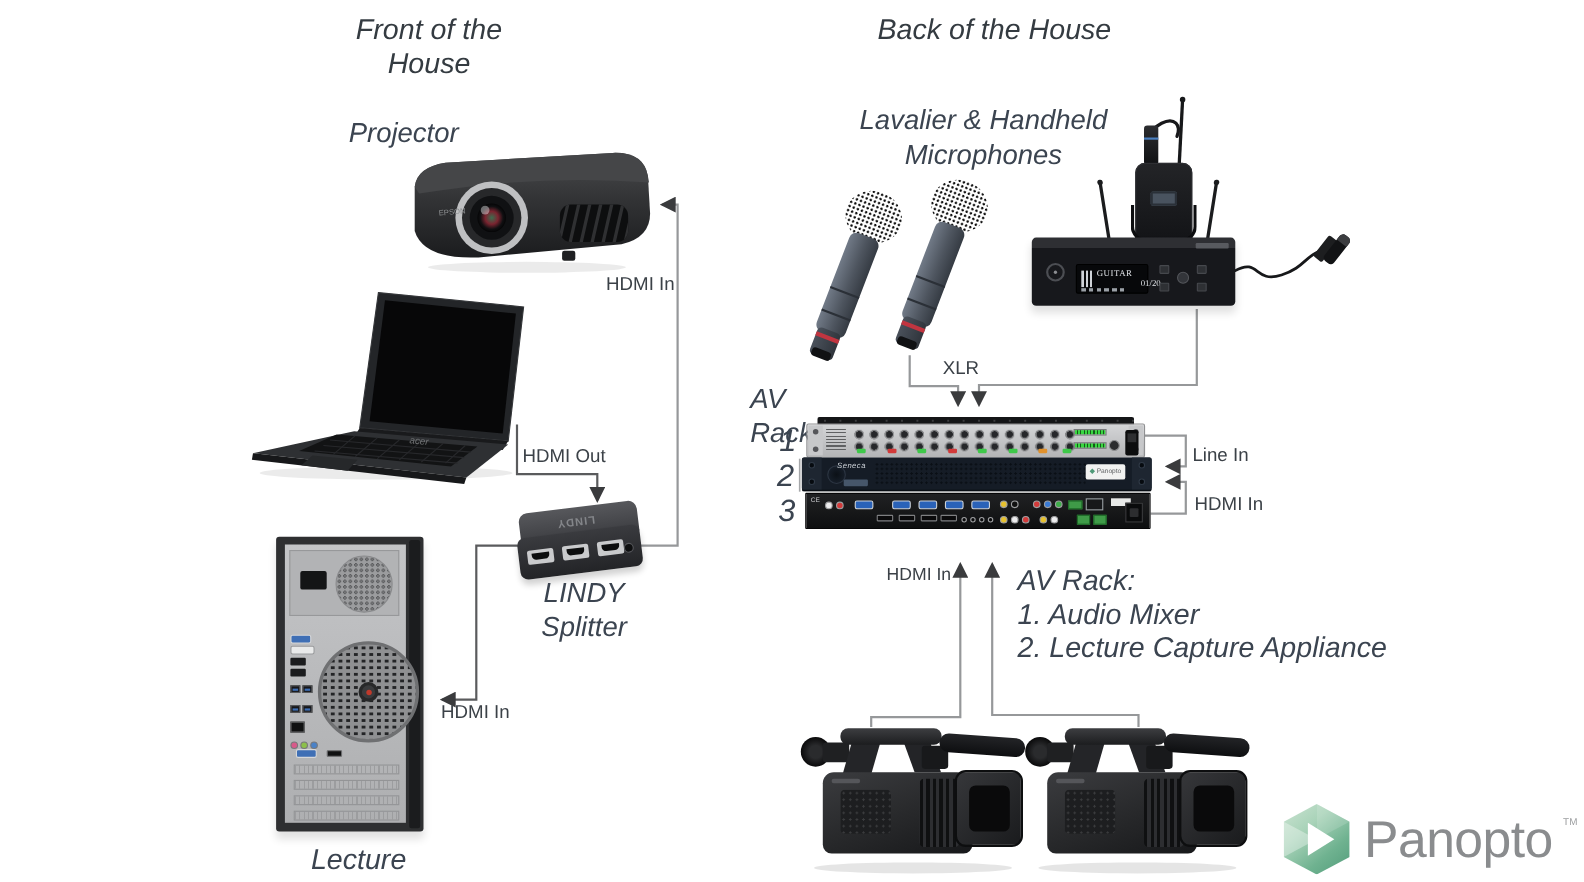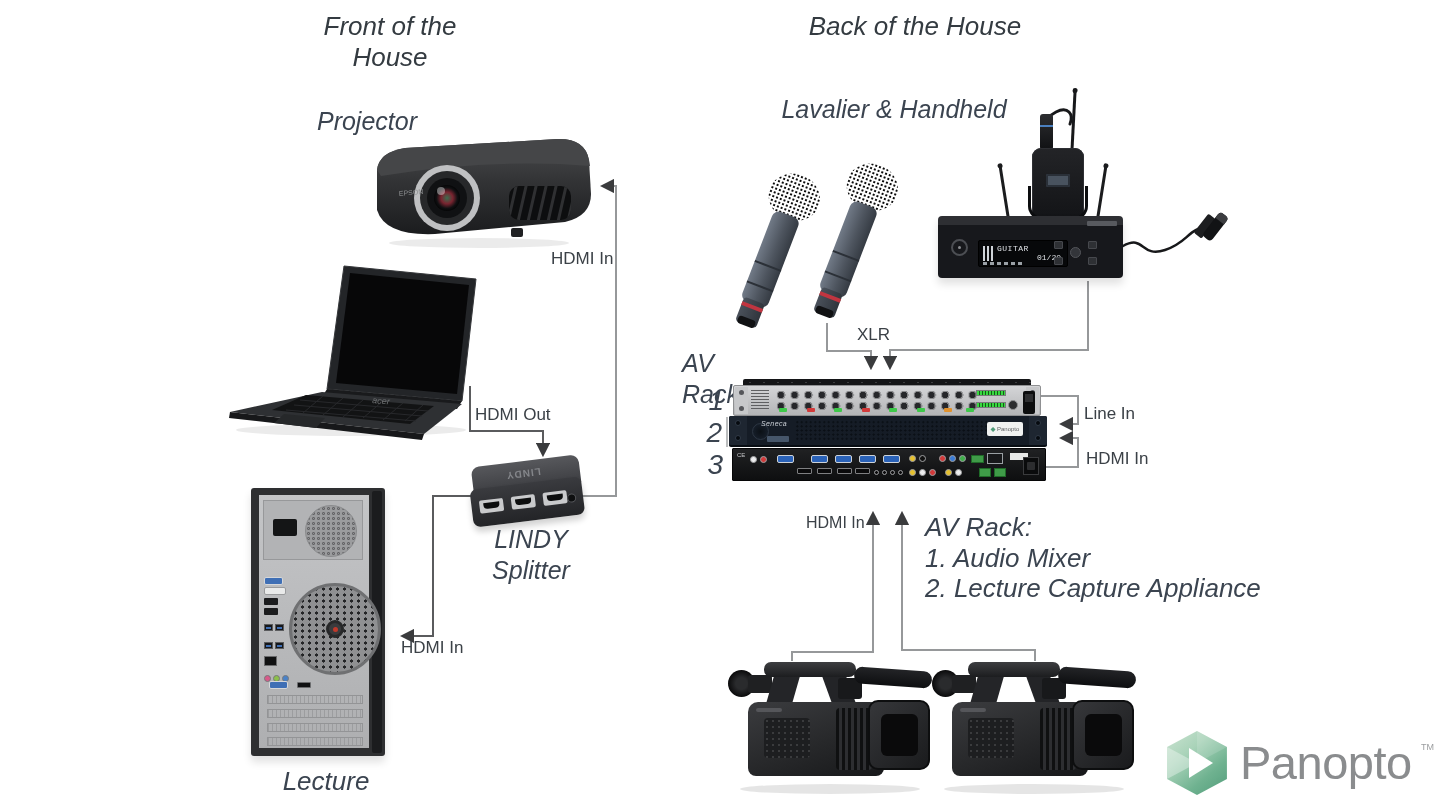--- a/index.html
+++ b/index.html
@@ -120,22 +120,22 @@
   .mic-ring { position:absolute; left:16px; width:28px; height:2px; background:#2b3037; }
   .mic-tail { position:absolute; left:19px; top:134px; width:22px; height:26px; border-radius:4px;
               background:linear-gradient(90deg,#4a515b,#30353c); }
   .mic-red { position:absolute; left:19px; top:139px; width:22px; height:4px; background:#c13540; }
   .mic-cap { position:absolute; left:21px; top:153px; width:18px; height:8px; border-radius:3px; background:#101113; }
   
   .rx-body { left:938px; top:216px; width:185px; height:62px; border-radius:4px;
              background:linear-gradient(180deg,#2e2f33 0 9px,#17181c 9px); box-shadow:0 6px 8px rgba(0,0,0,.12); }
   .rx-pwr { position:absolute; left:13px; top:23px; width:17px; height:17px; border-radius:50%; border:2px solid #4c4e53; }
   .rx-pwr::after { content:""; position:absolute; left:5px; top:5px; width:3px; height:3px; border-radius:50%; background:#8b8d91; }
-  .rx-disp { position:absolute; left:40px; top:24px; width:90px; height:27px; background:#07080a; border:1px solid #000; border-radius:2px;
-             font-family:Liberation Mono, monospace; color:#dfe2e6; }
+  .rx-disp { position:absolute; left:40px; top:24px; width:66px; height:27px; background:#07080a; border:1px solid #000; border-radius:2px;
+             font-family:Liberation Serif, serif; color:#dfe2e6; }
   .rx-bars { position:absolute; left:4px; bottom:5px; width:11px; height:15px;
              background:repeating-linear-gradient(90deg,#cfd3d8 0 2px, transparent 2px 4px); }
   .rx-t1 { position:absolute; left:18px; top:3px; font-size:8px; letter-spacing:.5px; }
   .rx-t2 { position:absolute; left:18px; top:12px; font-size:8px;margin-left:40px; }
   .rx-ticons { position:absolute; left:4px; bottom:1px; width:40px; height:3px;
                background:repeating-linear-gradient(90deg,#9aa0a6 0 4px, transparent 4px 7px); }
   .rx-btn { position:absolute; width:9px; height:8px; background:#2e3034; border:1px solid #46484d; border-radius:1px; }
   .rx-rnd { position:absolute; width:11px; height:11px; border-radius:50%; background:#33353a; border:1px solid #53555a; }
   .rx-brand { position:absolute; right:6px; top:5px; width:30px; height:5px; background:#585a5f; border-radius:1px; }
   .rx-ant { position:absolute; width:3px; height:56px; background:#1b1c1e; border-radius:2px; }
@@ -209,21 +209,21 @@
     <path class="ln ln-light" d="M827 323 L827 351 L871 351 L871 368" marker-end="url(#ah)"></path>
     <path class="ln ln-light" d="M1088 281 L1088 350 L890 350 L890 368" marker-end="url(#ah)"></path>
     <path class="ln ln-light" d="M1040 396 L1078 396 L1078 424 L1061 424" marker-end="url(#ah)"></path>
     <path class="ln ln-light" d="M1046 467 L1078 467 L1078 438 L1061 438" marker-end="url(#ah)"></path>
     <path class="ln ln-light" d="M792 661 L792 652 L873 652 L873 513" marker-end="url(#ah)"></path>
     <path class="ln ln-light" d="M1035 661 L1035 650 L902 650 L902 513" marker-end="url(#ah)"></path>
     <path class="ln ln-thin" d="M727 417 L727 447"></path>
   </svg>
 
   <div class="abs title" style="left:283px; top:11px; width:214px;">Front of the House</div>
-  <div class="abs title" style="left:795px; top:11px; width:218px;margin-left:11px;">Back of the House</div>
+  <div class="abs title" style="left:795px; top:11px; width:218px;">Back of the House</div>
 
   <div class="abs lbl" style="left:316px; top:106px; width:102px;">Projector</div>
   <svg class="devsvg" style="left:361px; top:130px;" width="238" height="120" viewBox="0 0 238 120">
     <defs>
       <linearGradient id="projg" x1="0" y1="0" x2="0" y2="1">
         <stop offset="0" stop-color="#4a4b4d"></stop>
           <stop offset="0.45" stop-color="#323335"></stop>
           <stop offset="1" stop-color="#1b1c1e"></stop>
       </linearGradient>
       <radialGradient id="lensg">
@@ -327,20 +327,21 @@
         <div class="pc-slot"></div>
         <div class="pc-slot"></div>
         <div class="pc-slot"></div>
       </div>
     </div>
   </div>
   <div class="abs lbl" style="left:236px; top:766px; width:180px; font-size:26px;">Lecture Capture</div>
 
   <div class="abs lbl" style="left:772px; top:93px; width:244px; line-height:32px;">
     <div>Lavalier &amp; Handheld</div>
+    <div>Microphones</div>
   </div>
 
   <div class="abs mic" style="left:744px; top:170px; transform:rotate(21deg);">
     <div class="mic-foam"></div>
     <div class="mic-body"></div>
     <div class="mic-ring" style="top:96px;"></div>
     <div class="mic-ring" style="top:118px;"></div>
     <div class="mic-tail"></div>
     <div class="mic-red"></div>
     <div class="mic-cap"></div>

